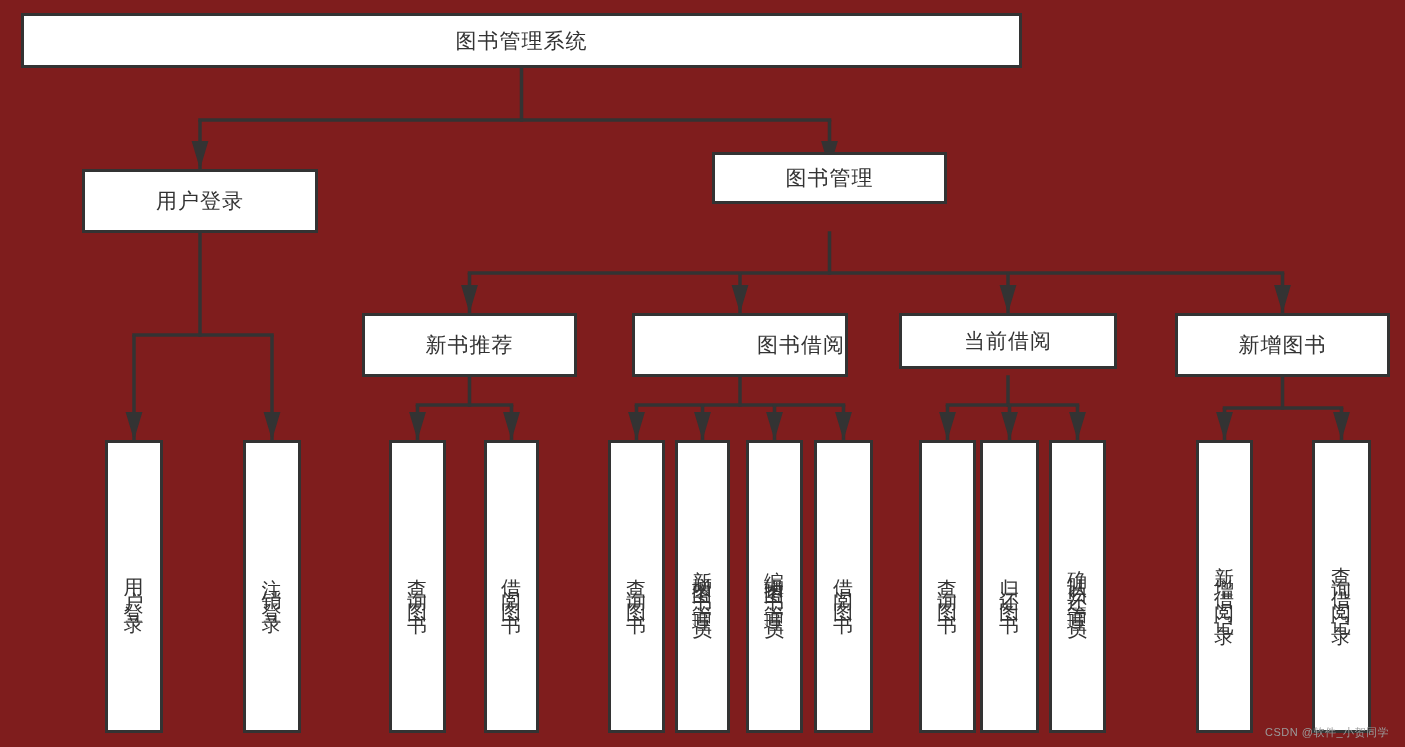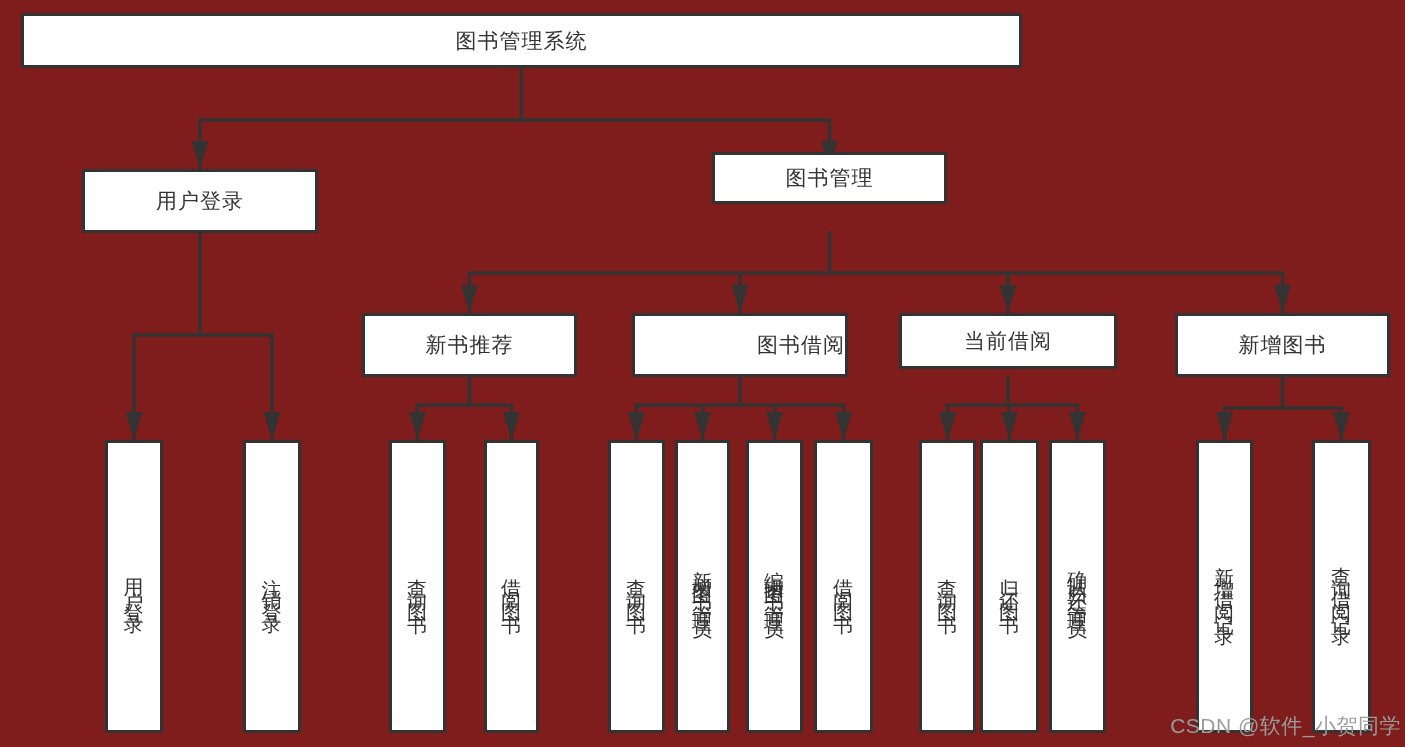--- a/index.html
+++ b/index.html
@@ -54,23 +54,23 @@
   .n-leaf-edit-books{left:746px;width:57px;}
   .n-leaf-borrow-books-2{left:814px;width:59px;}
   .n-leaf-query-books-current{left:919px;width:57px;}
   .n-leaf-return-books{left:980px;width:59px;}
   .n-leaf-confirm-return{left:1049px;width:57px;}
   .n-leaf-add-borrow-record{left:1196px;width:57px;}
   .n-leaf-query-borrow-record{left:1312px;width:59px;}
 
   .watermark{
     position:absolute;
-    right:4px;
+    right:16px;
     bottom:7px;
-    font-size:21px;
+    font-size:11px;
     color:#9b9b9b;
     letter-spacing:0.5px;
     z-index:5;
     white-space:nowrap;
   }
 </style>
 </head>
 <body>
 
 <div class="canvas">

